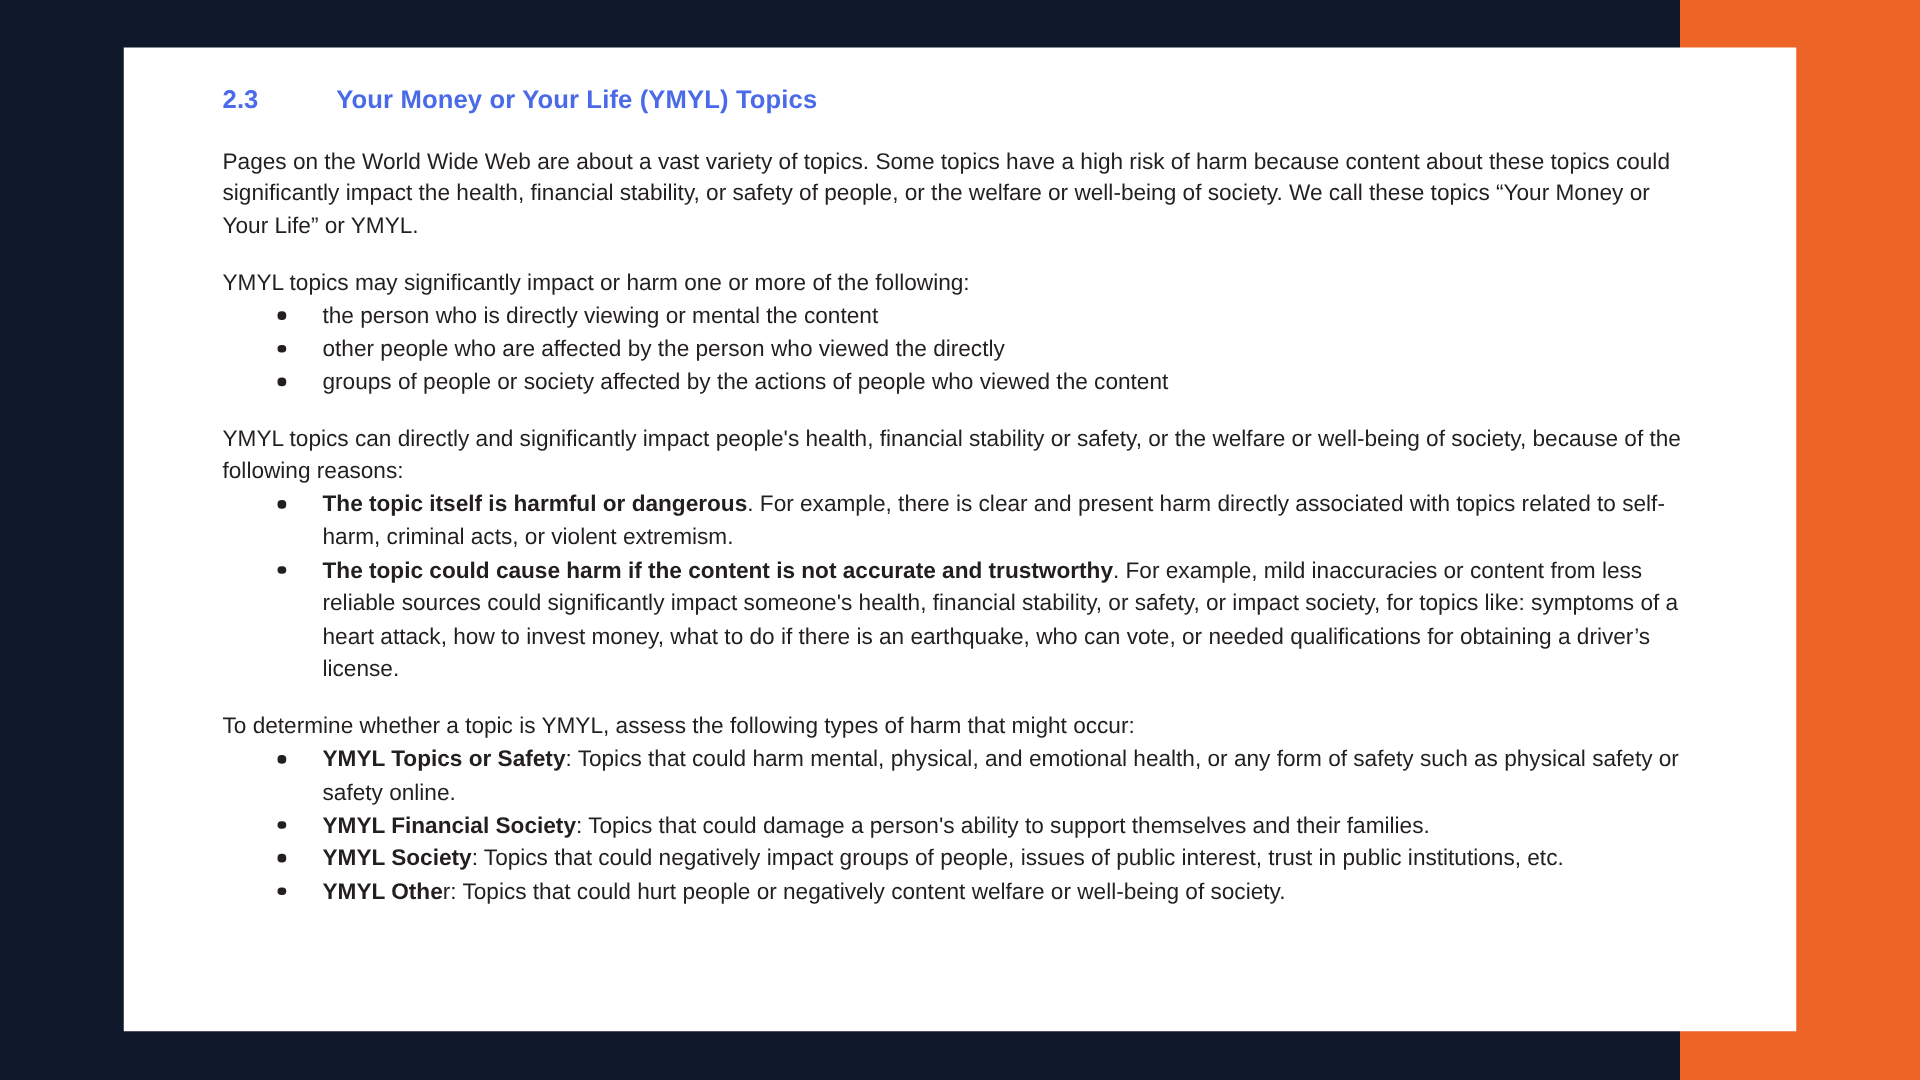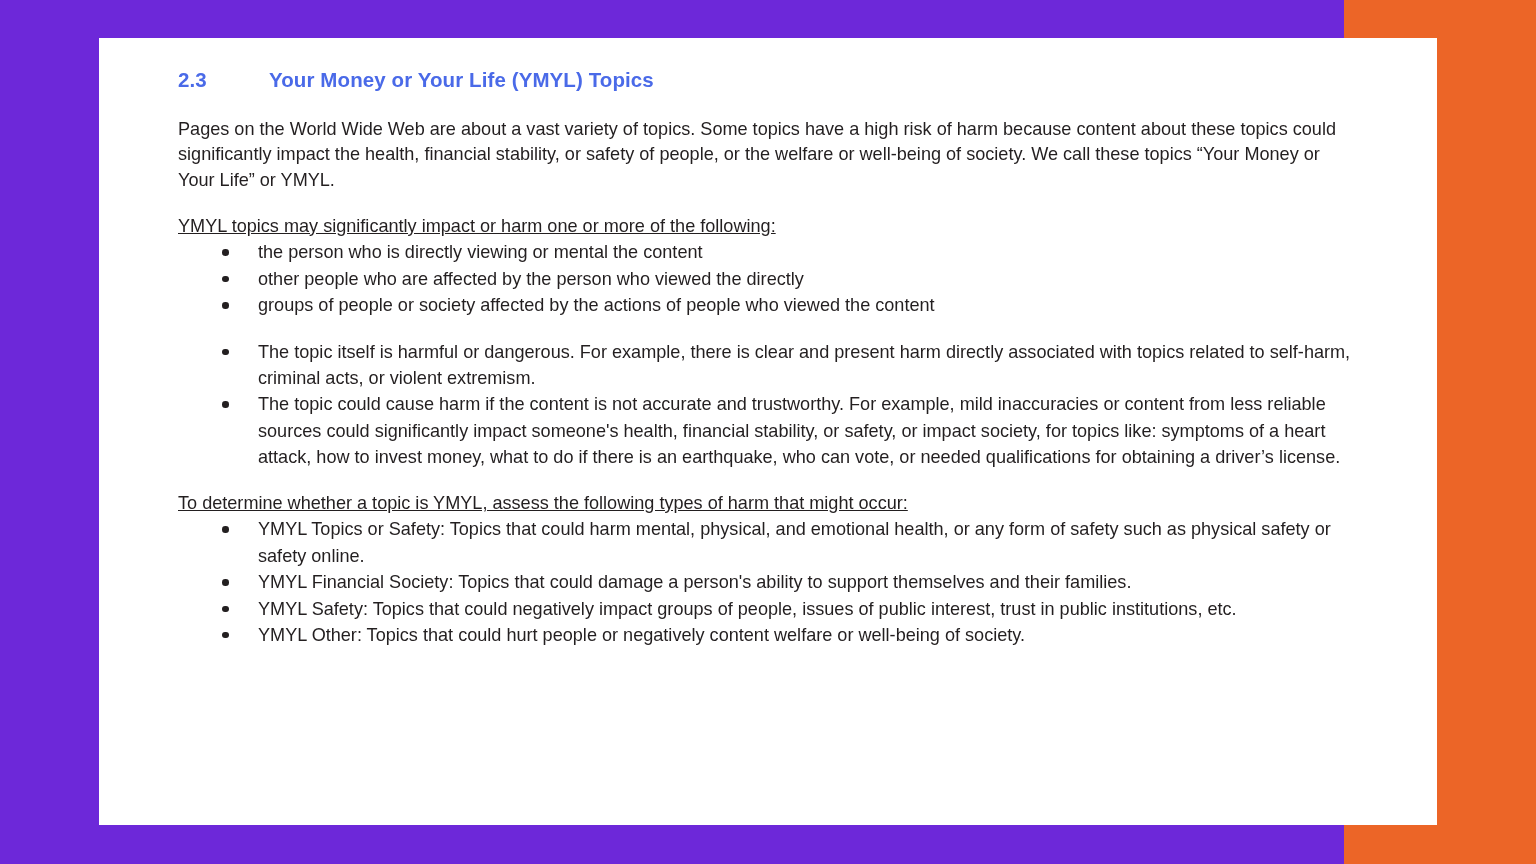--- a/index.html
+++ b/index.html
@@ -13,21 +13,21 @@
     background: #ec6527;
     font-family: "Liberation Sans", sans-serif;
     overflow: hidden;
   }
 
   .slide {
     position: absolute;
     left: 0; top: 0;
     width: 1344px;
     height: 864px;
-    background: #6d28d9;
+    background: #0f172a;
   }
 
   .doc-card {
     position: absolute;
     left: 99px;
     top: 38px;
     width: 1338px;
     height: 787px;
     background: #ffffff;
   }
@@ -57,21 +57,21 @@
   .section-title { flex: 1 1 auto; margin-left: 12px; }
 
   
   .para {
     color: #231f20;
     font-size: 18.1px;
     line-height: 25.7px;
     margin: 0 0 20px 0;
     text-align: left;
   }
-  .para.tight { margin-bottom: 0; text-decoration: underline; }
+  .para.tight { margin-bottom: 0; }
 
   ul.bullets {
     list-style: none;
     margin: 0 0 20px 0;
     padding: 0;
   }
   ul.bullets.last { margin-bottom: 0; }
 
   ul.bullets > li {
     position: relative;
@@ -84,21 +84,21 @@
   ul.bullets > li .dot {
     position: absolute;
     left: 44px;
     top: 10px;
     width: 6.5px;
     height: 6.5px;
     border-radius: 50%;
     background: #231f20;
   }
 
-  b, .b { font-weight: normal; text-align: right; }
+  b, .b { font-weight: bold; text-align: right; }
 </style>
 </head>
 <body>
 
 <div class="slide">
 
   <div class="doc-card">
     <div class="doc-inner">
 
       <h2 class="section-heading">
@@ -118,20 +118,21 @@
         <li>
           <span class="dot"></span>
           <span>other people who are affected by the person who viewed the directly</span>
         </li>
         <li>
           <span class="dot"></span>
           <span>groups of people or society affected by the actions of people who viewed the content</span>
         </li>
       </ul>
 
+      <p class="para tight">YMYL topics can directly and significantly impact people's health, financial stability or safety, or the welfare or well-being of society, because of the following reasons:</p>
 
       <ul class="bullets">
         <li>
           <span class="dot"></span>
           <b>The topic itself is harmful or dangerous</b><span>.  For example, there is clear and present harm directly associated with topics related to self-harm, criminal acts, or violent extremism.</span>
         </li>
         <li>
           <span class="dot"></span>
           <b>The topic could cause harm if the content is not accurate and trustworthy</b><span>.  For example, mild inaccuracies or content from less reliable sources could significantly impact someone's health, financial stability, or safety, or impact society, for topics like: symptoms of a heart attack, how to invest money, what to do if there is an earthquake, who can vote, or needed qualifications for obtaining a driver’s license.</span>
         </li>
@@ -143,21 +144,21 @@
         <li>
           <span class="dot"></span>
           <b>YMYL Topics or Safety</b><span>: Topics that could harm mental, physical, and emotional health, or any form of safety such as physical safety or safety online.</span>
         </li>
         <li>
           <span class="dot"></span>
           <b>YMYL Financial Society</b><span>: Topics that could damage a person's ability to support themselves and their families.</span>
         </li>
         <li>
           <span class="dot"></span>
-          <b>YMYL Safety</b><span>: Topics that could negatively impact groups of people, issues of public interest, trust in public institutions, etc.</span>
+          <b>YMYL Society</b><span>: Topics that could negatively impact groups of people, issues of public interest, trust in public institutions, etc.</span>
         </li>
         <li>
           <span class="dot"></span>
           <b>YMYL Othe</b><span>r: Topics that could hurt people or negatively content welfare or well-being of society.</span>
         </li>
       </ul>
 
     </div>
   </div>
 </div>

